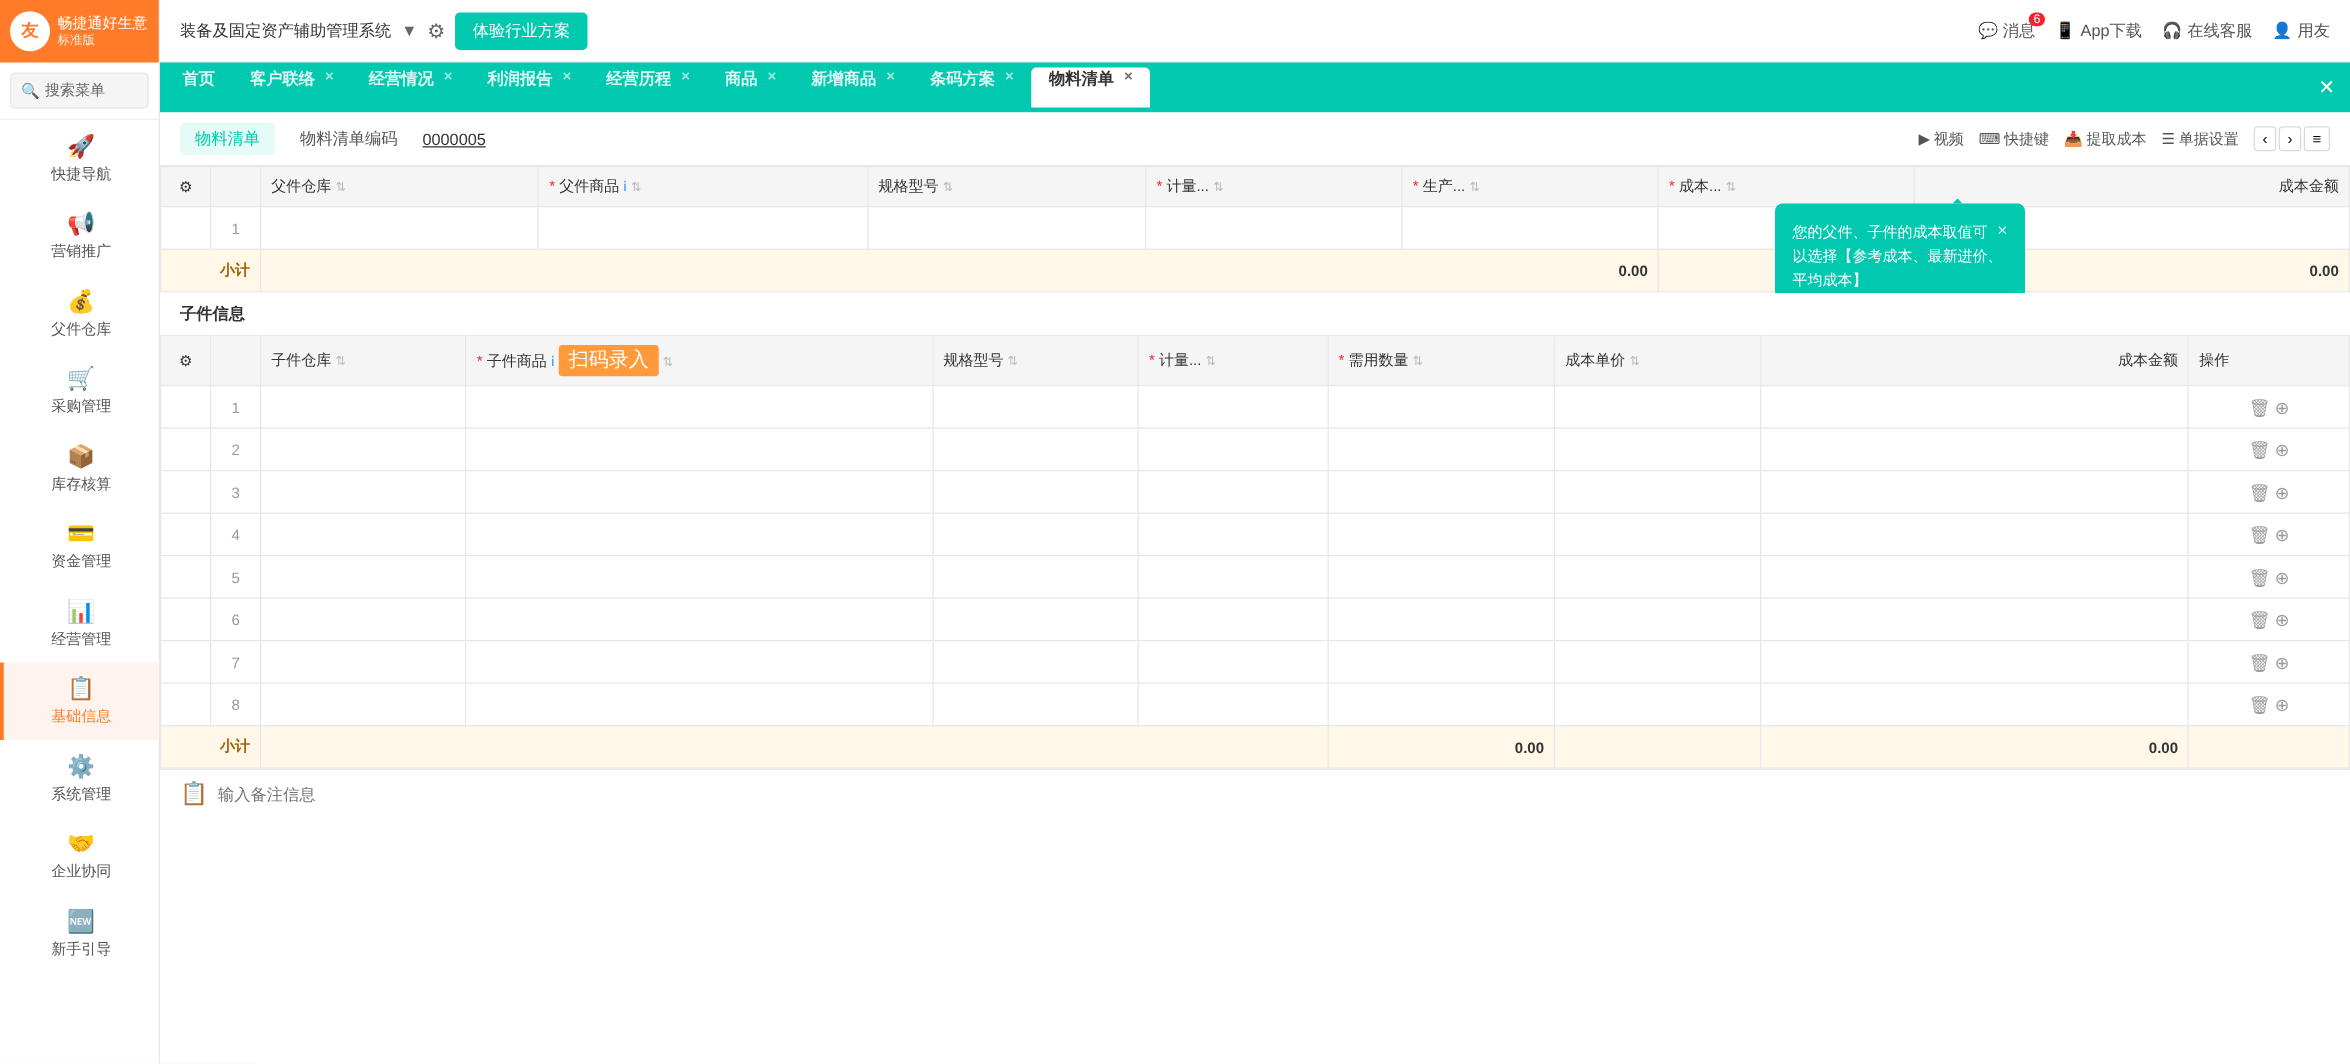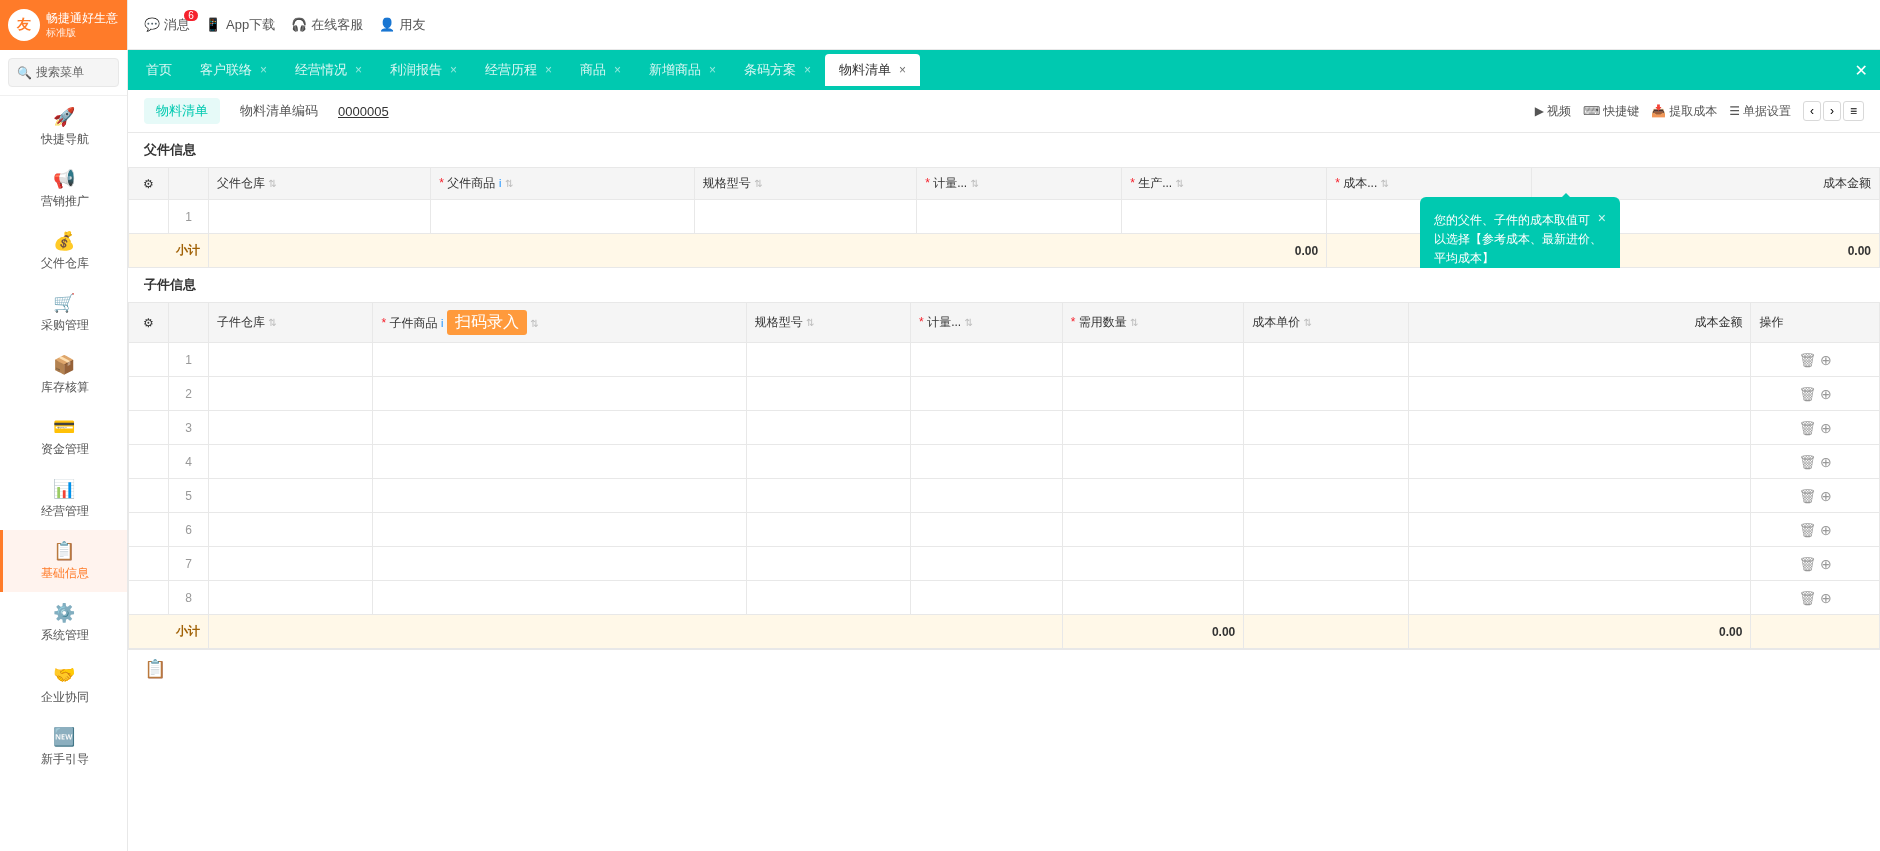--- a/index.html
+++ b/index.html
@@ -104,29 +104,29 @@
       display: flex;
       align-items: center;
       height: 40px;
       padding: 0 4px;
       overflow-x: auto;
       flex-shrink: 0;
     }
     .tab-bar::-webkit-scrollbar { display: none; }
     .tab-item {
       display: flex;
-      align-items: center;
       padding: 0 14px;
       height: 32px;
       color: rgba(255,255,255,0.85);
       cursor: pointer;
       font-size: 13px;
       white-space: nowrap;
       border-radius: 4px 4px 0 0;
       gap: 4px;
+      font-weight: bold;
     }
     .tab-item.active { background: #fff; color: #333; border-radius: 4px 4px 0 0; }
     .tab-close { font-size: 12px; opacity: 0.7; margin-left: 4px; }
 
     
     .content-area {
       flex: 1;
       background: #fff;
       overflow: auto;
       display: flex;
@@ -310,20 +310,26 @@
     <div class="nav-item">
       <span class="nav-icon">🆕</span>
       <span>新手引导</span>
     </div>
   </div>
 </div>
 
 <div class="main">
 
   <div class="top-header">
+    <div class="header-left">
+      <span class="system-title">装备及固定资产辅助管理系统</span>
+      <span class="header-dropdown">▼</span>
+      <span class="header-settings">⚙</span>
+      <button class="header-trial">体验行业方案</button>
+    </div>
     <div class="header-right">
       <div class="header-badge-wrap">
         <span>💬</span>
         <span class="badge">6</span>
         <span>消息</span>
       </div>
       <div class="header-right-item">
         <span>📱</span>
         <span>App下载</span>
       </div>
@@ -409,21 +415,20 @@
           <span>单据设置</span>
         </div>
         <div class="nav-paging">
           <button>‹</button>
           <button>›</button>
           <button>≡</button>
         </div>
       </div>
     </div>
 
-    <div class="section-header">父件信息</div>
     <div class="table-wrap" style="position:relative;">
 
       <div class="tooltip-box">
         <span class="tooltip-close">×</span>
         <div class="tooltip-line"></div>
         <div>
           <span>您的父件、子件的成本取值可</span><br>
           <span>以选择【参考成本、最新进价、平均成本】</span>
         </div>
       </div>
@@ -664,16 +669,17 @@
     <td></td>
     <td class="amount">0.00</td>
     <td></td>
   </tr>
           </tbody>
       </table>
     </div>
 
     <div class="bottom-bar">
       <span class="bottom-icon">📋</span>
+      <input type="text" style="border: none; outline: none; flex: 1 1 0%; font-size: 13px; color: rgb(153, 153, 153);" placeholder="输入备注信息">
     </div>
 
   </div>
 </div>
 
 </body></html>

